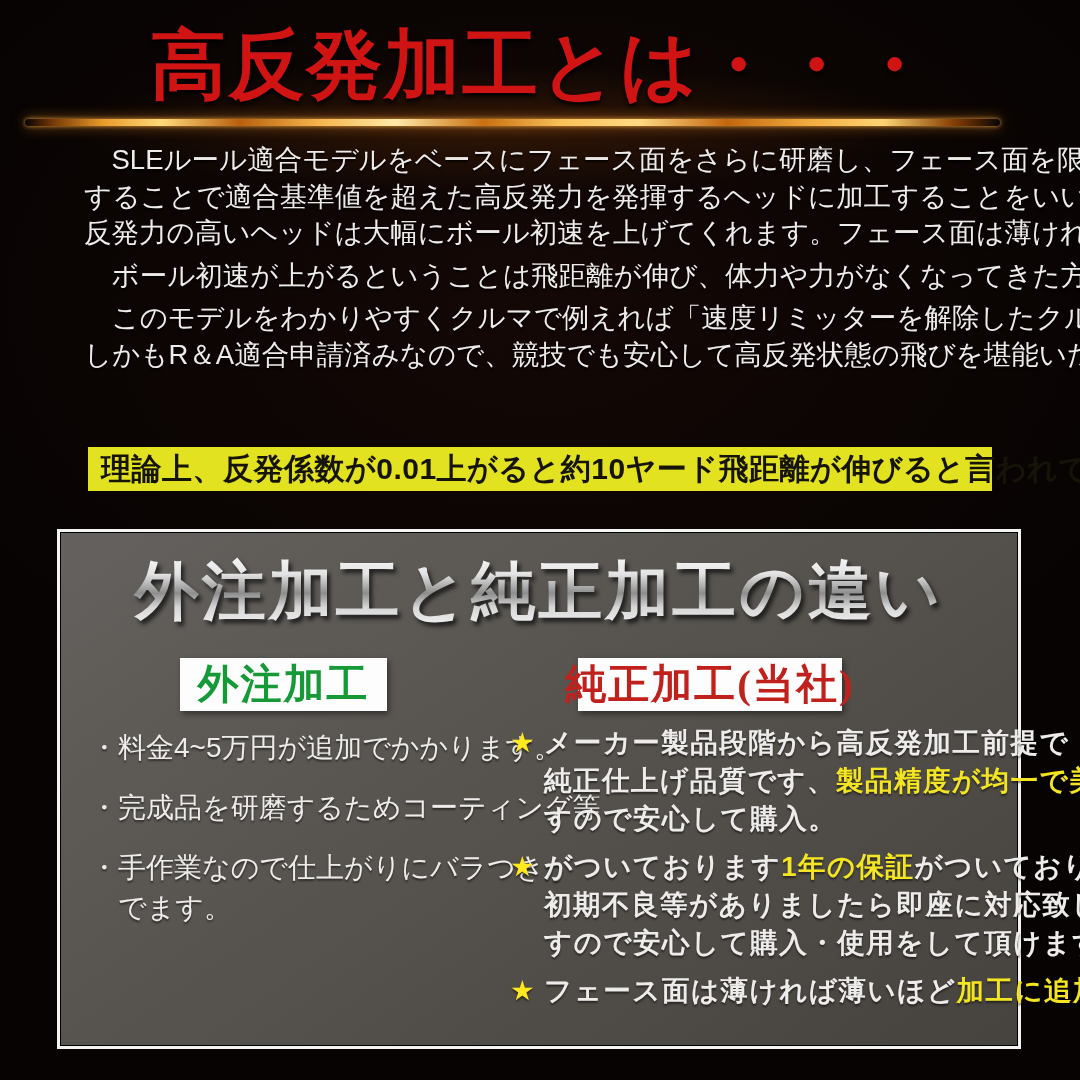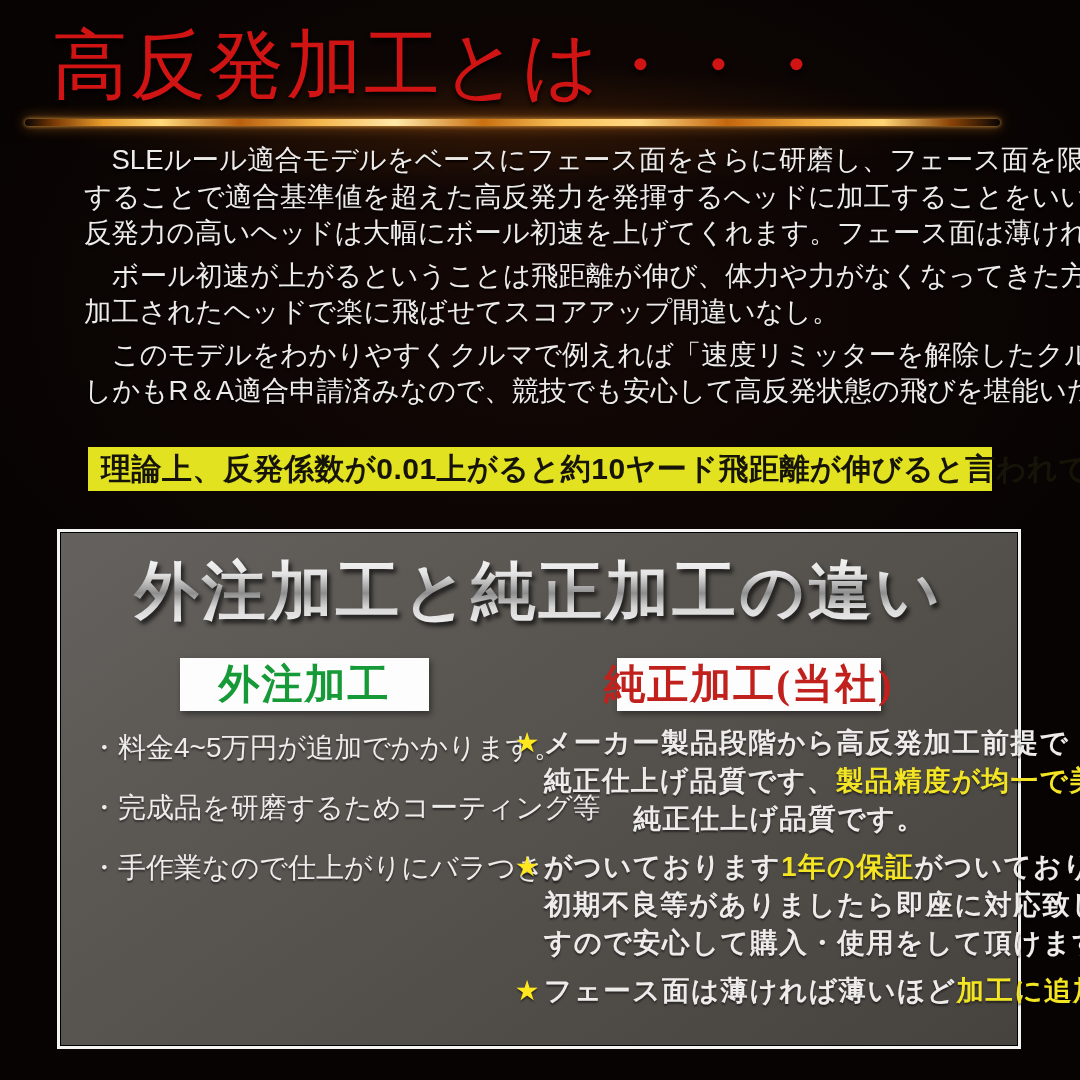--- a/index.html
+++ b/index.html
@@ -7,23 +7,24 @@
     position:relative;width:1080px;height:1080px;overflow:hidden;
     background:
       radial-gradient(620px 90px at 500px 128px, rgba(170,80,10,.22), rgba(0,0,0,0) 70%),
       radial-gradient(900px 600px at 540px 300px, #140806, #060302 75%);
     font-family:"Liberation Sans","DejaVu Sans",sans-serif;
   }
   
   .main-title{
     position:absolute;left:52px;top:24px;width:980px;
     font-family:"Liberation Serif","DejaVu Serif",serif;
-    font-weight:normal;font-size:76px;letter-spacing:2px;line-height:1.1;
+    font-weight:bold;font-size:76px;letter-spacing:2px;line-height:1.1;
     color:var(--title-red);text-shadow:0 3px 4px rgba(0,0,0,.9);
     white-space:nowrap;
+    text-align:center;
   }
   .flame-divider{
     position:absolute;left:25px;top:119px;width:975px;height:7px;border-radius:4px;
     background:linear-gradient(90deg,
       rgba(120,50,0,0) 0%, #7a3a06 3%, #e89b2a 8%, #ffd97a 14%, #b95f0e 22%,
       #f4b44a 30%, #ffe9a8 38%, #c97010 47%, #f9c158 55%, #ffda85 63%,
       #c4660d 72%, #f0a93c 80%, #ffd474 88%, #8a4206 95%, rgba(0,0,0,0) 100%);
     box-shadow:0 0 14px rgba(255,150,40,.55), 0 0 4px rgba(255,190,80,.8);
   }
   .intro{
@@ -55,35 +56,34 @@
     -webkit-background-clip:text;background-clip:text;color:transparent;
     filter:drop-shadow(3px 4px 2px rgba(0,0,0,.65));
   }
   .col-header{
     position:absolute;top:126px;height:53px;background:#fdfdfd;
     display:flex;align-items:center;justify-content:center;
     font-family:"Liberation Serif","DejaVu Serif",serif;font-weight:bold;
     font-size:41px;letter-spacing:2px;white-space:nowrap;
     box-shadow:2px 3px 6px rgba(0,0,0,.45);
   }
-  .col-header.left{left:120px;width:249px;color:var(--green-header);}
-  .col-header.right{left:557px;width:264px;color:var(--red-header);}
+  .col-header.left{left:120px;width:207px;color:var(--green-header);}
+  .col-header.right{left:518px;width:264px;color:var(--red-header);}
   .outsourced-items{
     position:absolute;left:30px;top:196px;width:420px;
     font-size:28px;line-height:40px;color:var(--body-text);
     text-shadow:0 2px 2px rgba(0,0,0,.5);
   }
   .litem{margin-bottom:20px;}
   .litem .cont{padding-left:28px;}
   .genuine-items{
     position:absolute;left:450px;top:192px;width:505px;
     font-size:27.5px;line-height:38px;letter-spacing:1.5px;
     color:var(--body-text);font-weight:bold;
     text-shadow:0 2px 2px rgba(0,0,0,.5);
-    text-align:center;
   }
   .ritem{margin-bottom:10px;}
   .ritem .cont2{padding-left:34px;}
   .star{display:inline-block;width:34px;color:var(--star-yellow);letter-spacing:0;}
   .yl{color:var(--accent-yellow);}
 </style>
 </head>
 <body>
 
 <div id="page">
@@ -92,21 +92,20 @@
   <div class="flame-divider"></div>
 
   <div class="intro">
       <div class="para">
         <div class="tline">　SLEルール適合モデルをベースにフェース面をさらに研磨し、フェース面を限りなく薄く</div>
         <div class="tline">することで適合基準値を超えた高反発力を発揮するヘッドに加工することをいいます。</div>
         <div class="tline">反発力の高いヘッドは大幅にボール初速を上げてくれます。フェース面は薄ければ薄いほど</div>
       </div>
       <div class="para">
         <div class="tline">　ボール初速が上がるということは飛距離が伸び、体力や力がなくなってきた方でも高反発</div>
-        <div class="tline">加工されたヘッドで楽に飛ばせてスコアアップ間違いなし。</div>
       </div>
       <div class="para">
         <div class="tline">　このモデルをわかりやすくクルマで例えれば「速度リミッターを解除したクルマ」である。</div>
         <div class="tline">しかもR＆A適合申請済みなので、競技でも安心して高反発状態の飛びを堪能いただけます。</div>
       </div>
     </div>
 
   <div class="highlight-bar">
     <span>理論上、反発係数が0.01上がると約10ヤード飛距離が伸びると言われています。</span>
   </div>
@@ -123,27 +122,28 @@
 
     <div class="outsourced-items">
         <div class="litem">
           <div class="tline">・料金4~5万円が追加でかかります。</div>
         </div>
         <div class="litem">
           <div class="tline">・完成品を研磨するためコーティング等</div>
         </div>
         <div class="litem">
           <div class="tline">・手作業なので仕上がりにバラつきが</div>
+          <div class="tline cont">でます。</div>
         </div>
       </div>
     <div class="genuine-items">
         <div class="ritem">
           <div class="tline"><span class="star">★</span><span>メーカー製品段階から高反発加工前提で</span></div>
           <div class="tline cont2"><span>純正仕上げ品質です、</span><span class="yl">製品精度が均一で美しい</span></div>
-          <div class="tline cont2"><span>純正仕上げ品質です。</span></div>
+          <div class="tline cont2"><span>すので安心して購入。</span></div>
         </div>
         <div class="ritem">
           <div class="tline"><span class="star">★</span><span>がついております</span><span class="yl">1年の保証</span><span>がついております。</span></div>
           <div class="tline cont2"><span>初期不良等がありましたら即座に対応致しま</span></div>
           <div class="tline cont2"><span>すので安心して購入・使用をして頂けます。</span></div>
         </div>
         <div class="ritem">
           <div class="tline"><span class="star">★</span><span>フェース面は薄ければ薄いほど</span><span class="yl">加工に追加</span></div>
         </div>
       </div>

